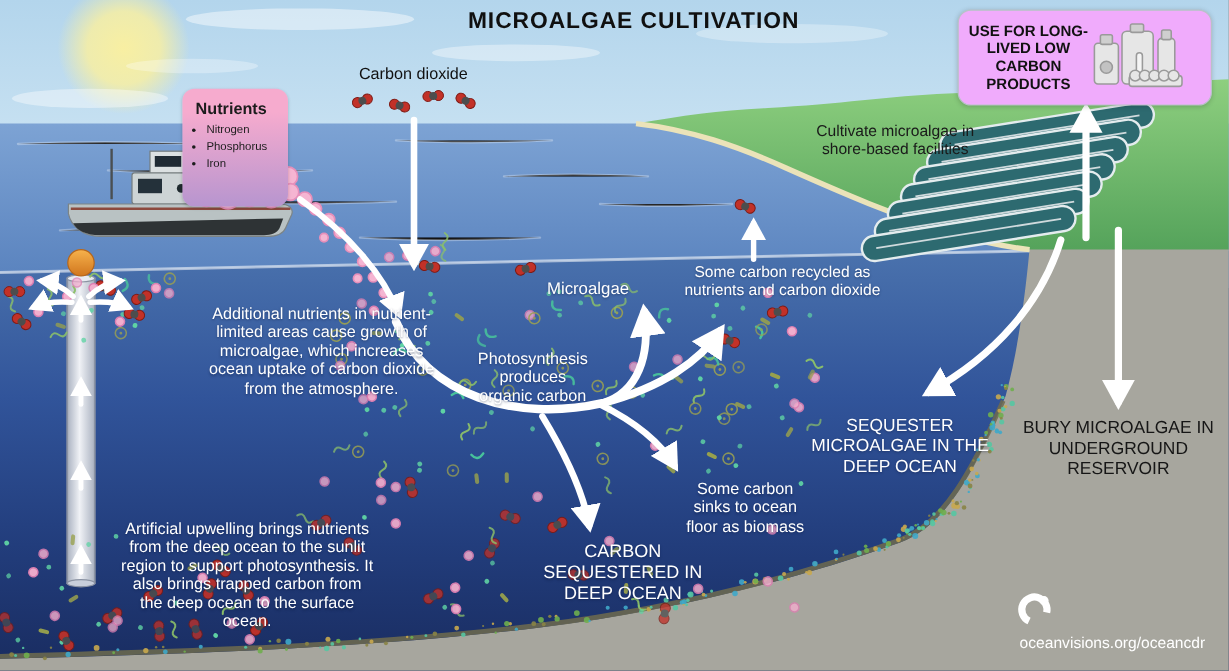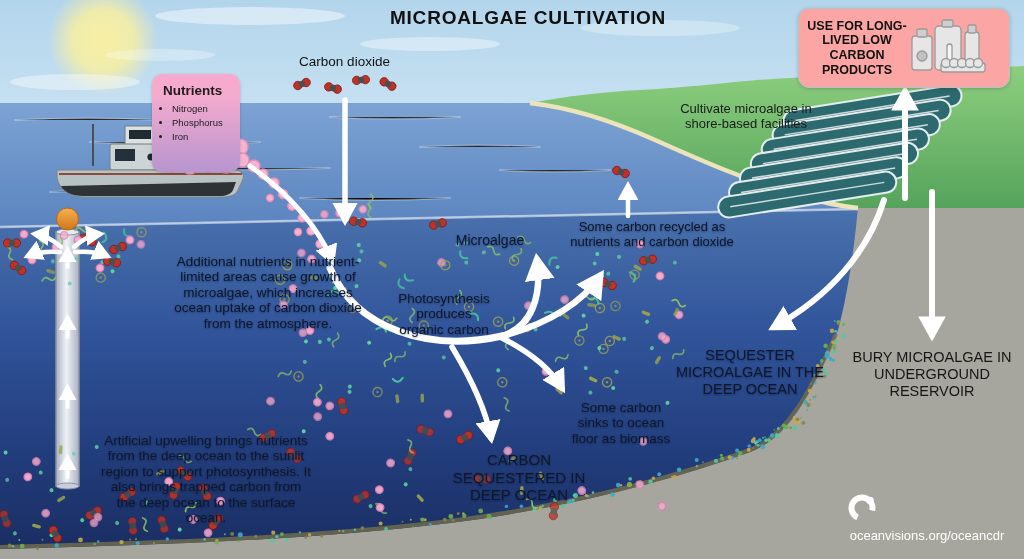--- a/index.html
+++ b/index.html
@@ -1,24 +1,24 @@
 <!DOCTYPE html>
 <html><head>
 <meta charset="utf-8">
 <style>
   html,body{margin:0;padding:0;background:#888;}
   #stage{position:relative;width:1024px;height:559px;overflow:hidden;
          font-family:"Liberation Sans",sans-serif;}
   #scene{position:absolute;inset:0;z-index:0;}
   .lbl{position:absolute;z-index:2;text-align:center;line-height:1.14;color:#111;}
-  .white{color:#0f172a;text-shadow:0 1px 2px rgba(10,25,60,.45);}
+  .white{color:#ffffff;text-shadow:0 1px 2px rgba(10,25,60,.45);}
   .bold{font-weight:normal;}
   .title{font-size:19px;letter-spacing:.8px;font-weight:bold;color:#101010;}
   .products-box{position:absolute;z-index:2;left:798px;top:8px;width:212px;height:80px;
-    background:#fca5a5;border:1px solid #b9c2c8;border-radius:11px;display:flex;align-items:center;
+    background:#f0abfc;border:1px solid #b9c2c8;border-radius:11px;display:flex;align-items:center;
     padding:2px 8px;box-sizing:border-box;box-shadow:0 1px 4px rgba(0,0,0,.18);}
   .products-text{width:100px;font-weight:bold;font-size:12.5px;line-height:1.18;text-align:center;color:#111;}
   .nutrients-box{position:absolute;z-index:2;left:152px;top:74px;width:88px;height:98px;
     border-radius:10px;background:linear-gradient(#f6abce 20%,#b795cf 100%);
     box-shadow:0 1px 3px rgba(0,0,0,.2);}
   .nutrients-title{font-size:13.5px;font-weight:600;color:#1c1c1c;margin:9px 0 5px 11px;}
   .nutrients-box ul{margin:0;padding:0 0 0 20px;font-size:9.5px;color:#1c1c1c;}
   .nutrients-box li{margin-bottom:3px;}
   .brand{position:absolute;z-index:2;left:846px;top:492px;display:flex;align-items:center;gap:8px;}
   .brand-name{color:#fff;font-weight:bold;font-size:16.5px;letter-spacing:.6px;}

